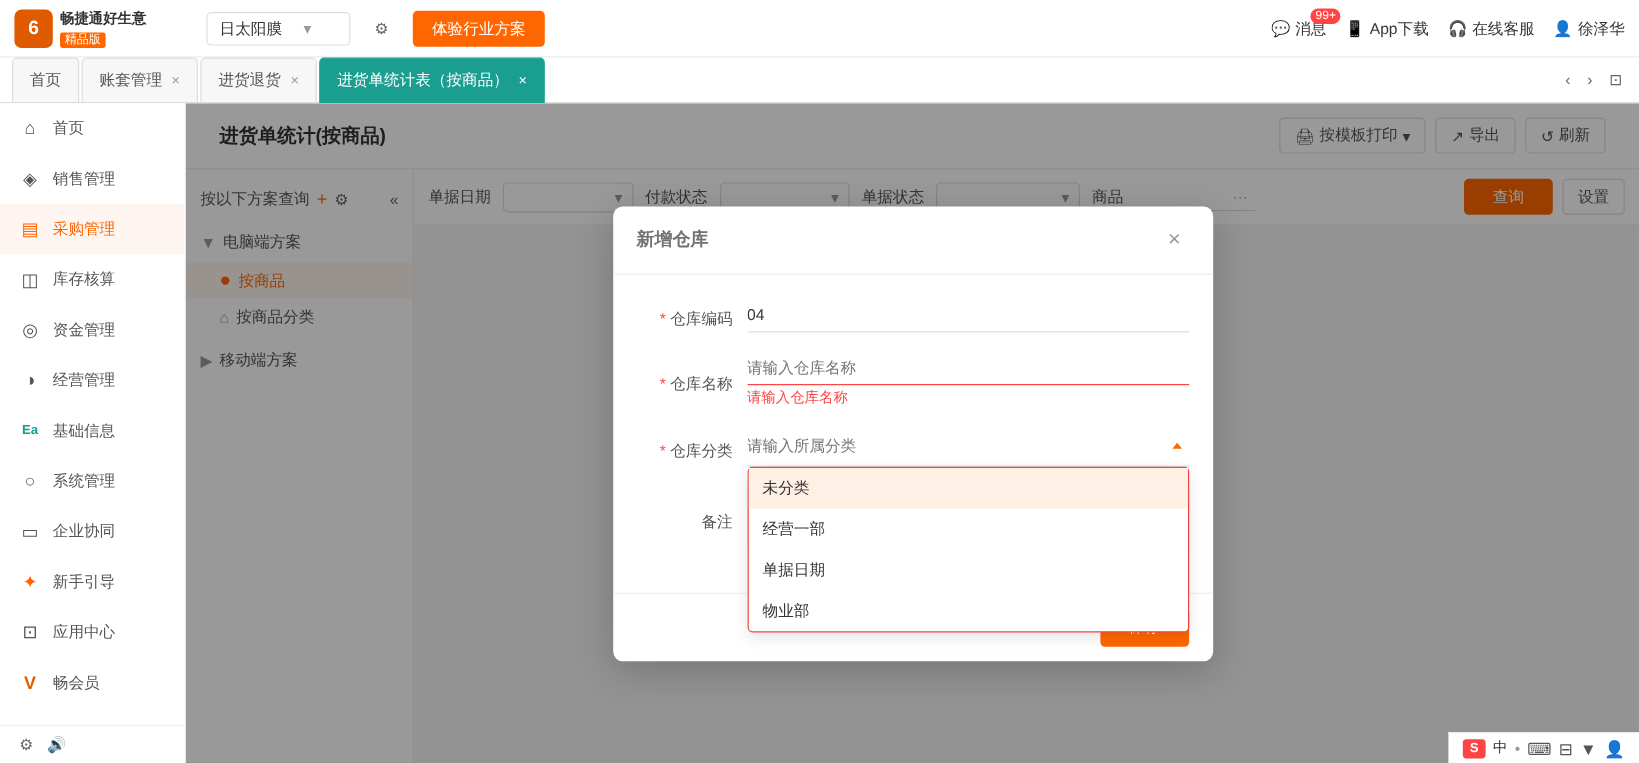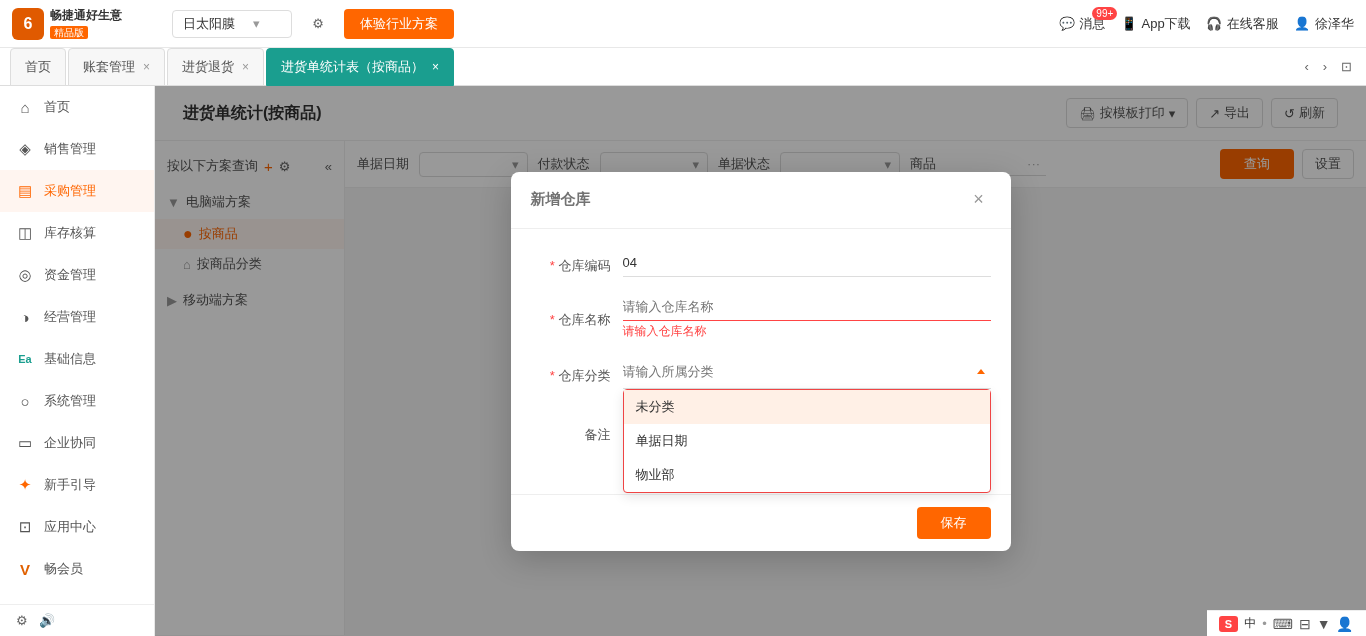--- a/index.html
+++ b/index.html
@@ -534,20 +534,21 @@
                 <input class="form-select-input" type="text" placeholder="请输入所属分类" style="">
                 <div class="select-arrow">
                   <svg width="16" height="16" viewBox="0 0 16 16" fill="none">
                     <path d="M8 5L4 10H12L8 5Z" fill="#ff6600"></path>
                   </svg>
                 </div>
               </div>
 
               <div class="dropdown-list">
                 <div class="dropdown-item selected">未分类</div>
+                <div class="dropdown-item">经营一部</div>
                 <div class="dropdown-item">单据日期</div>
                 <div class="dropdown-item">物业部</div>
               </div>
             </div>
           </div>
 
           <div class="form-row">
             <span class="form-label">备注</span>
             <div class="form-control">
               <textarea class="form-input" style="border: 1px solid rgb(221, 221, 221); padding: 6px; height: 50px; resize: none; width: 100%;"></textarea>

